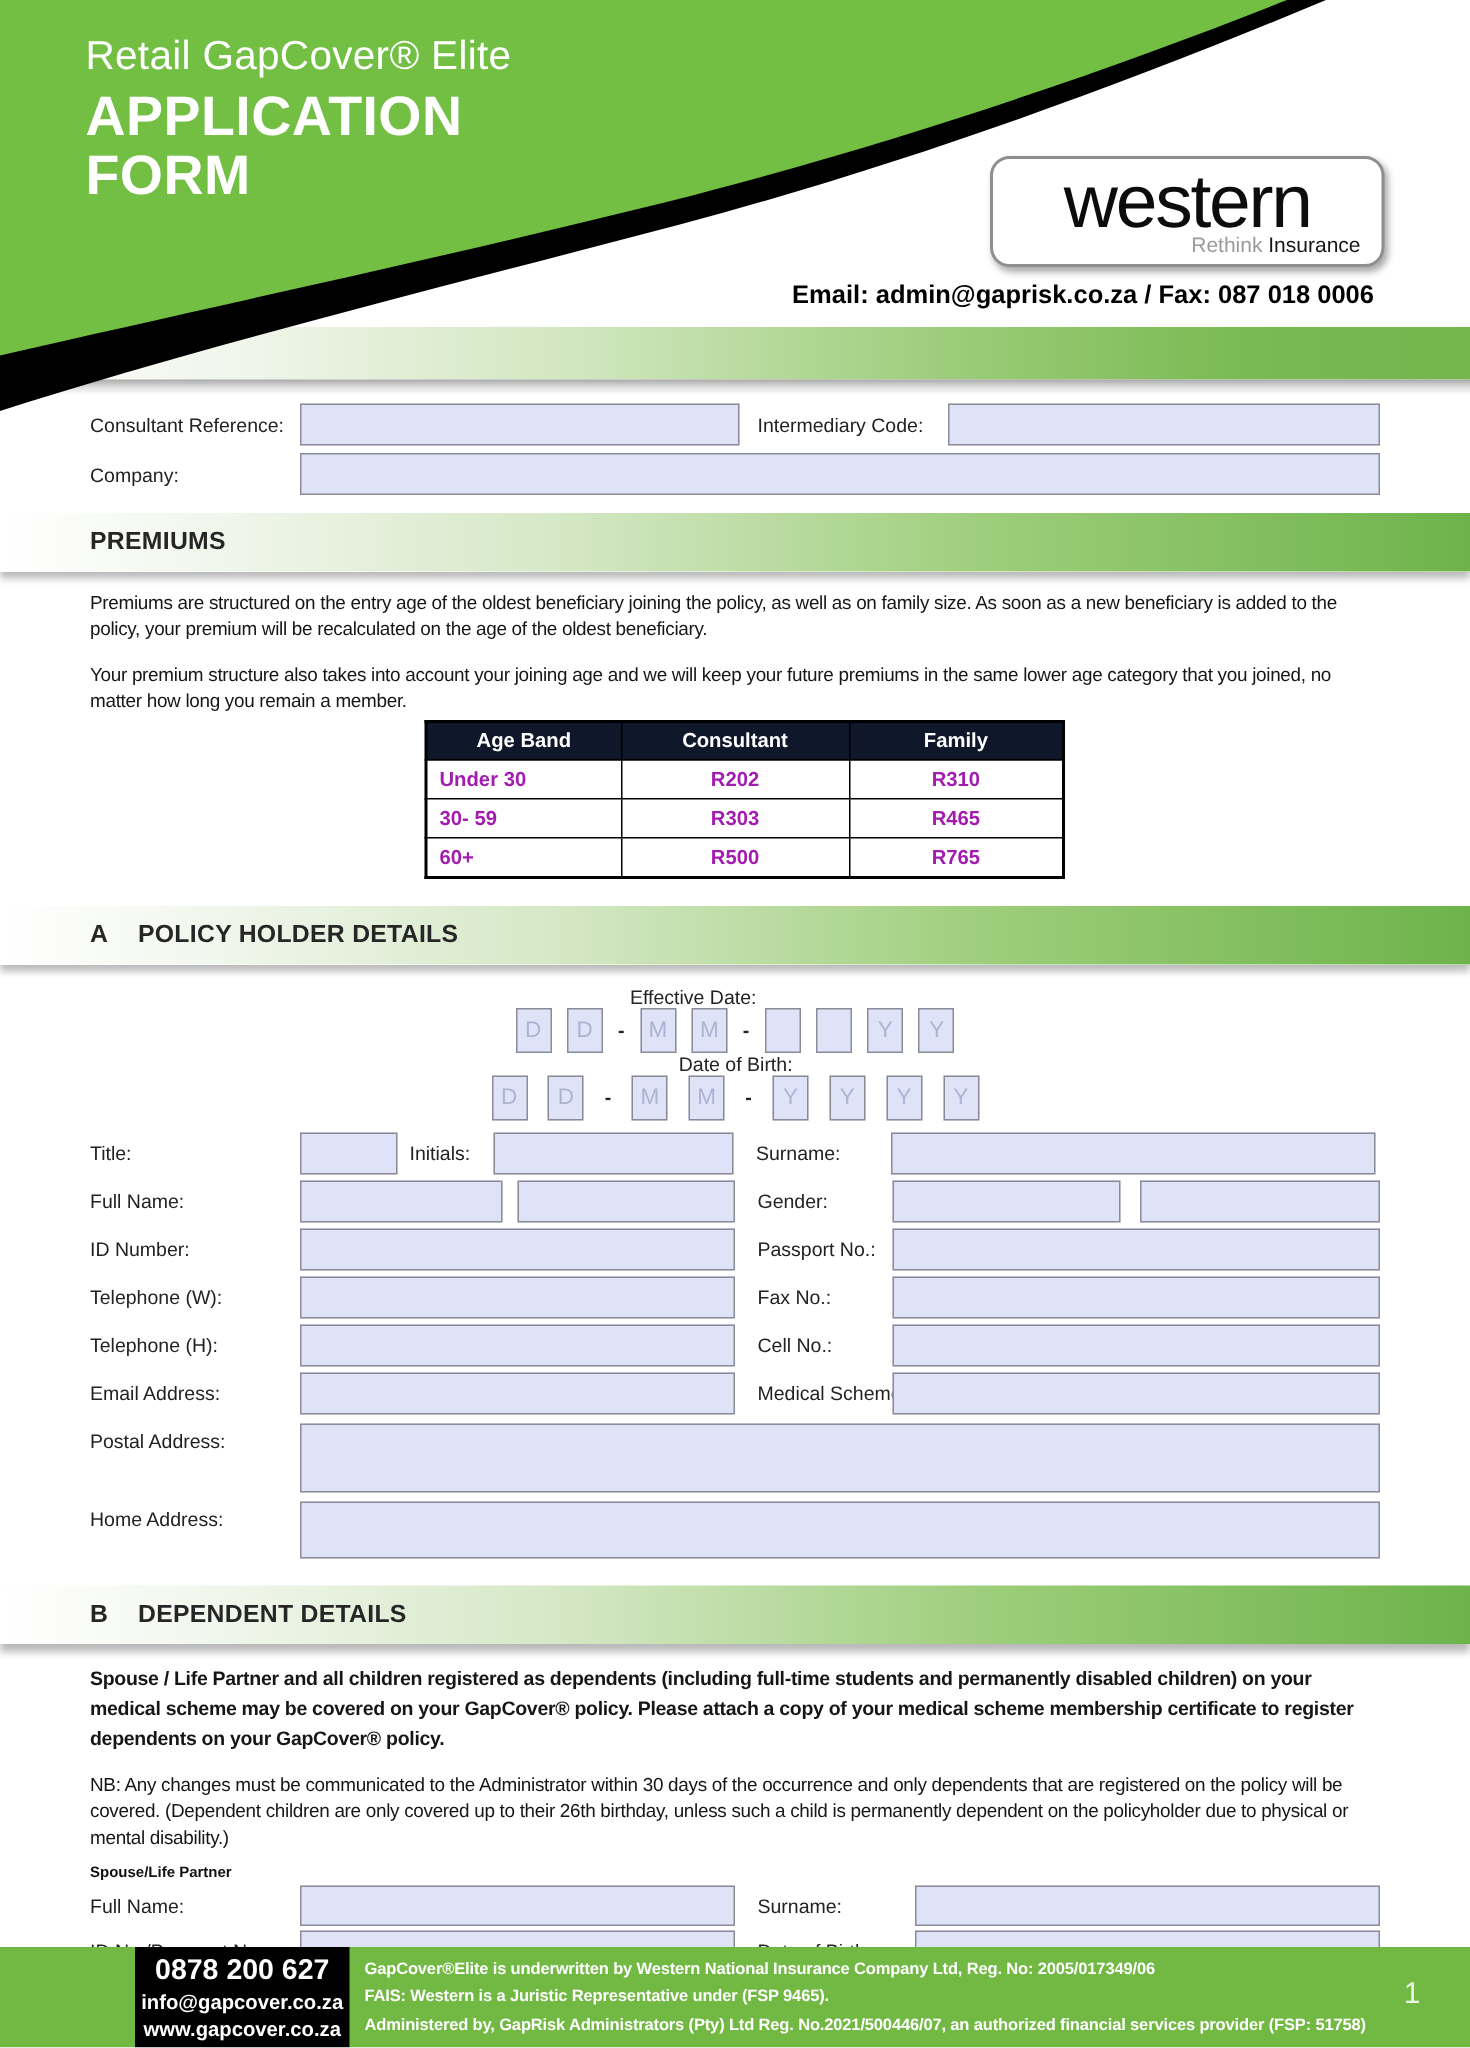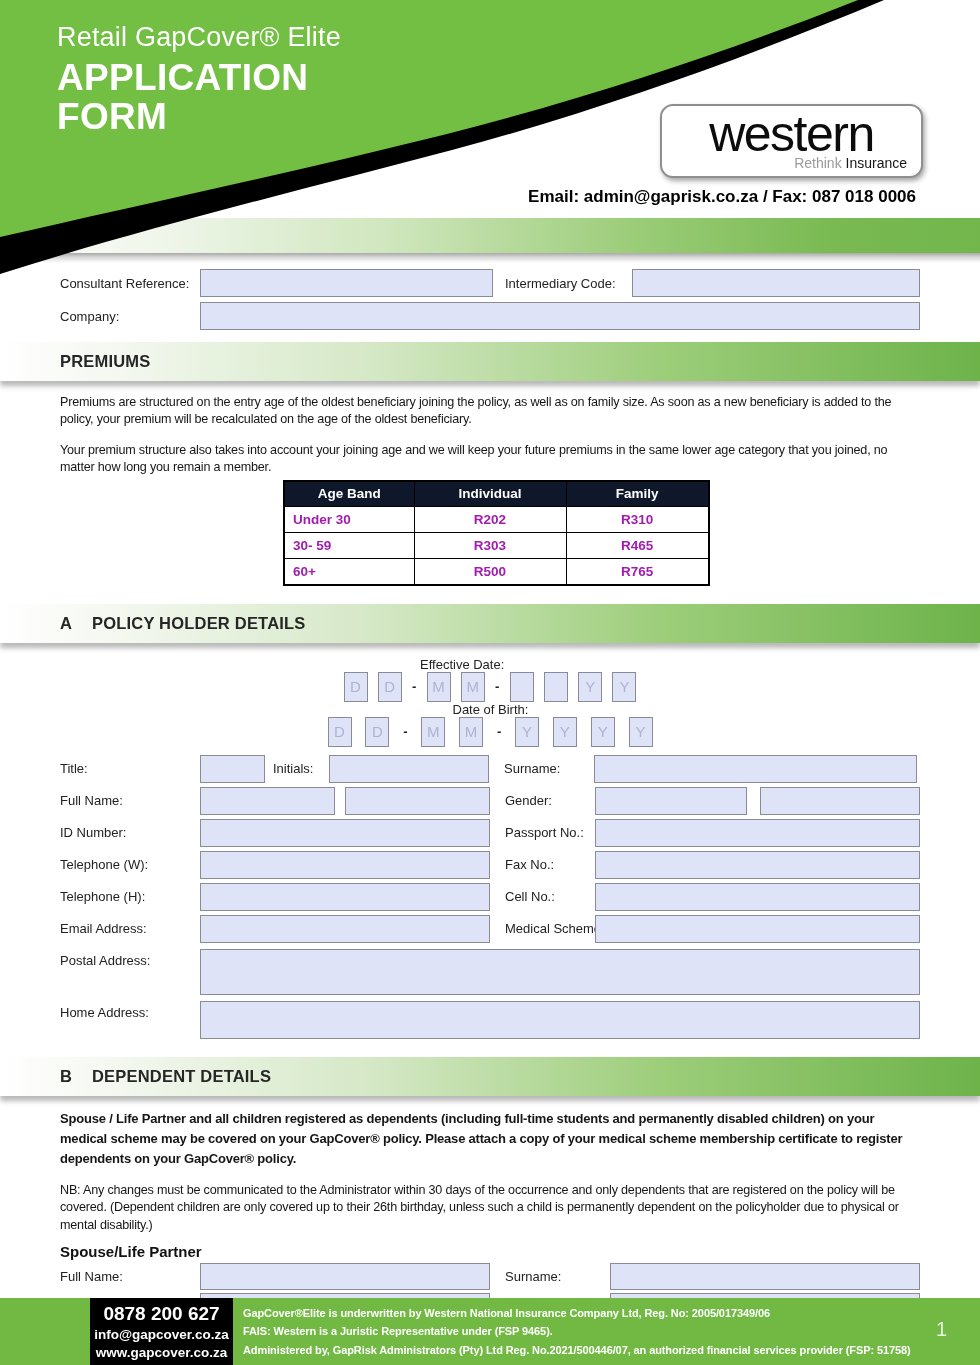--- a/index.html
+++ b/index.html
@@ -91,21 +91,21 @@
   .dsep { color:#222; font-weight:700; font-size:13px; }
   .w65{width:65px;} .w160{width:160px;} .w323{width:323px;} .w325{width:325px;}
   .w135{width:135px;} .w145{width:145px;} .w290{width:290px;} .w152{width:152px;} .w160b{width:160px;}
   .lbl-init { width:56px; margin-left:8px; }
   .gap10 { margin-left:10px; } .gap13 { margin-left:13px; }
   .addr-row { align-items:flex-start; margin-top:6px; }
   .addr-row .lbl1 { padding-top:4px; }
   .field-tall46 { height:46px; } .field-tall38 { height:38px; }
 
   
-  .grp-head { padding:0 60px; margin-top:9px; font-size:15px; font-weight:700; color:#111; }
+  .grp-head { padding:0 60px; margin-top:9px; font-size:10px; font-weight:700; color:#111; }
   .b-row { margin-top:3px; }
   .b-row .field { height:27px; }
   .lblB2 { margin-left:15px; width:105px; white-space:nowrap; }
   .w310 { width:310px; }
 
   
   .footer { position:absolute; bottom:0; left:0; width:980px; height:67px; background:#72b944; }
   .f-black {
     position:absolute; left:90px; top:0; width:143px; height:67px; background:#000;
     color:#fff; display:flex; flex-direction:column; align-items:center; justify-content:center;
@@ -158,21 +158,21 @@
     <div class="section-bar" style="margin-top:12px;">
       <span>PREMIUMS</span>
     </div>
     <div class="para">Premiums are structured on the entry age of the oldest beneficiary joining the policy, as well as on family size. As soon as a new beneficiary is added to the policy, your premium will be recalculated on the age of the oldest beneficiary.</div>
     <div class="para">Your premium structure also takes into account your joining age and we will keep your future premiums in the same lower age category that you joined, no matter how long you remain a member.</div>
 
     <table class="ptable">
       <thead>
         <tr>
           <th class="c1">Age Band</th>
-          <th class="c2">Individual</th>
+          <th class="c2">Consultant</th>
           <th class="c3">Family</th>
         </tr>
       </thead>
       <tbody>
         <tr>
           <td class="first">Under 30</td>
           <td>R202</td>
           <td>R310</td>
         </tr>
         <tr>

